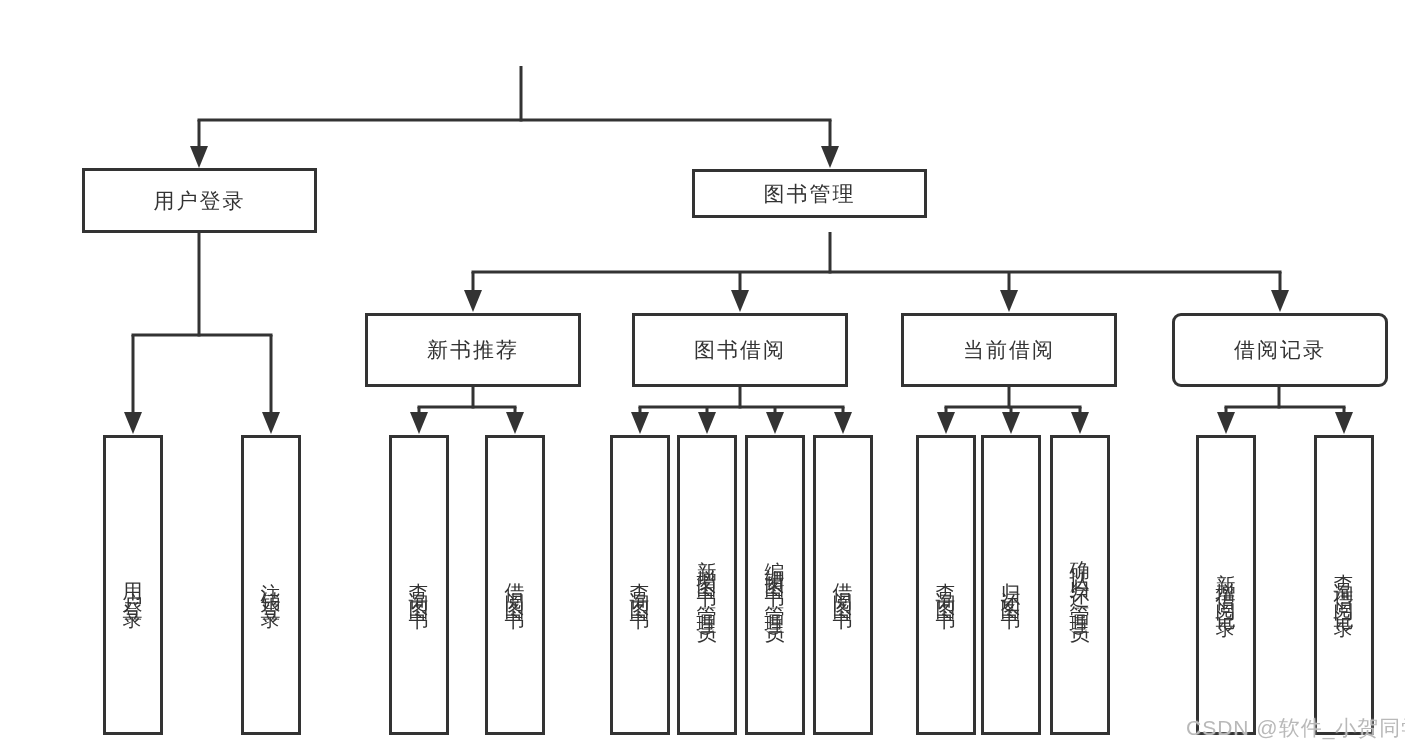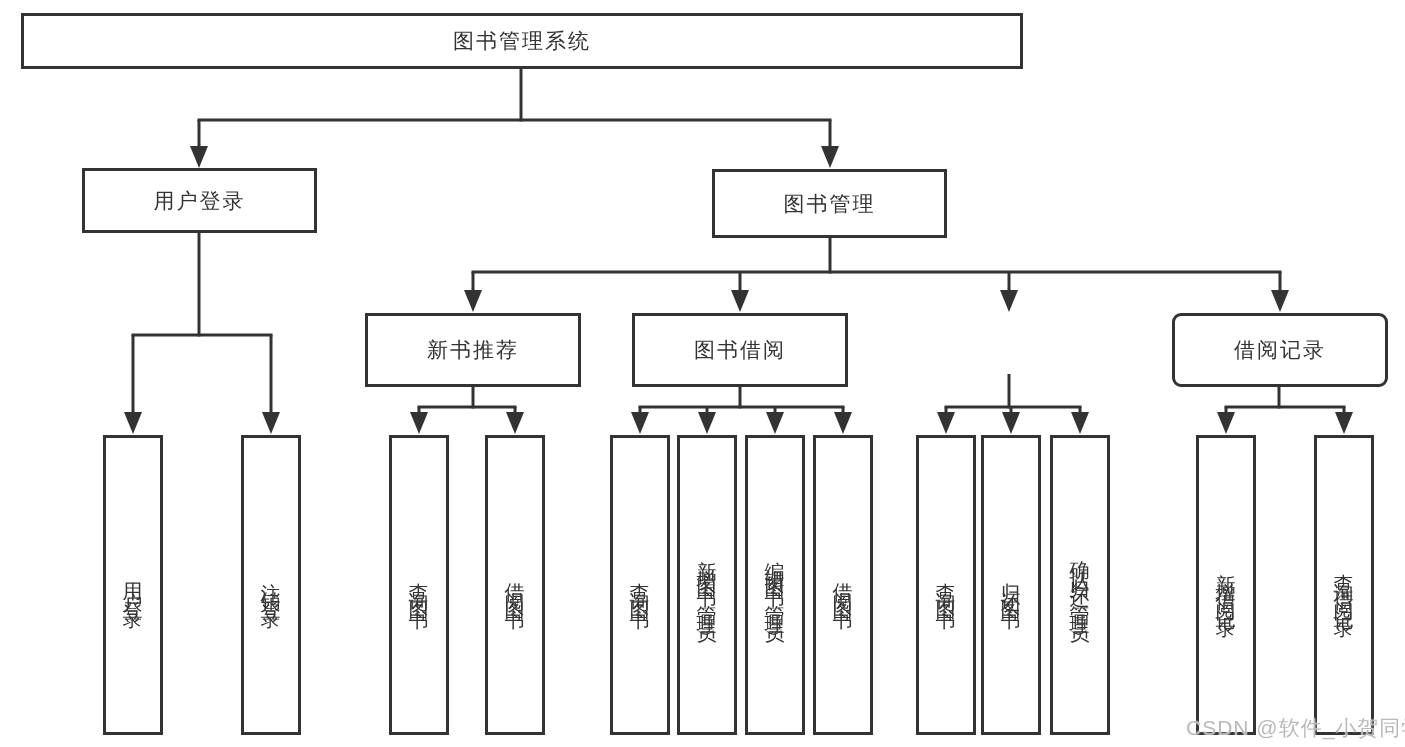--- a/index.html
+++ b/index.html
@@ -16,21 +16,21 @@
   }
   .hlabel{font-size:21px;letter-spacing:2px;white-space:nowrap;}
   .leaf{
     writing-mode:vertical-rl;text-orientation:mixed;
     font-size:20px;letter-spacing:9px;line-height:1;
   }
   
   .n-root{left:21px;top:13px;width:1002px;height:56px;}
   
   .n-user{left:82px;top:168px;width:235px;height:65px;}
-  .n-mgmt{left:712px;top:169px;width:235px;height:69px;}
+  .n-mgmt{left:692px;top:169px;width:235px;height:49px;}
   
   .n-l3{top:313px;width:216px;height:74px;}
   .n-recommend{left:365px;}
   .n-borrowsec{left:632px;}
   .n-current{left:901px;}
   .n-records{left:1172px;border-radius:9px;}
   
   .n-leaf{top:435px;width:60px;height:300px;}
   .lf-0{left:103px;} .lf-1{left:241px;}
   .lf-2{left:389px;} .lf-3{left:485px;}
@@ -114,36 +114,36 @@
 
       <polygon points="937,412 955,412 946,434"></polygon>
       <polygon points="1002,412 1020,412 1011,434"></polygon>
       <polygon points="1071,412 1089,412 1080,434"></polygon>
 
       <polygon points="1217,412 1235,412 1226,434"></polygon>
       <polygon points="1335,412 1353,412 1344,434"></polygon>
     </g>
   </svg>
 
-  <div class="node n-root">
-    <span class="hlabel">图书管理系统</span>
-  </div>
 
   <div class="node n-user">
     <span class="hlabel">用户登录</span>
   </div>
   <div class="node n-mgmt">
     <span class="hlabel">图书管理</span>
   </div>
 
   <div class="node n-l3 n-recommend">
     <span class="hlabel">新书推荐</span>
   </div>
   <div class="node n-l3 n-borrowsec">
     <span class="hlabel">图书借阅</span>
+  </div>
+  <div class="node n-l3 n-current">
+    <span class="hlabel">当前借阅</span>
   </div>
   <div class="node n-l3 n-records">
     <span class="hlabel">借阅记录</span>
   </div>
 
   <div class="node n-leaf leaf lf-0">用户登录</div>
   <div class="node n-leaf leaf lf-1">注销登录</div>
 
   <div class="node n-leaf leaf lf-2">查询图书</div>
   <div class="node n-leaf leaf lf-3">借阅图书</div>

